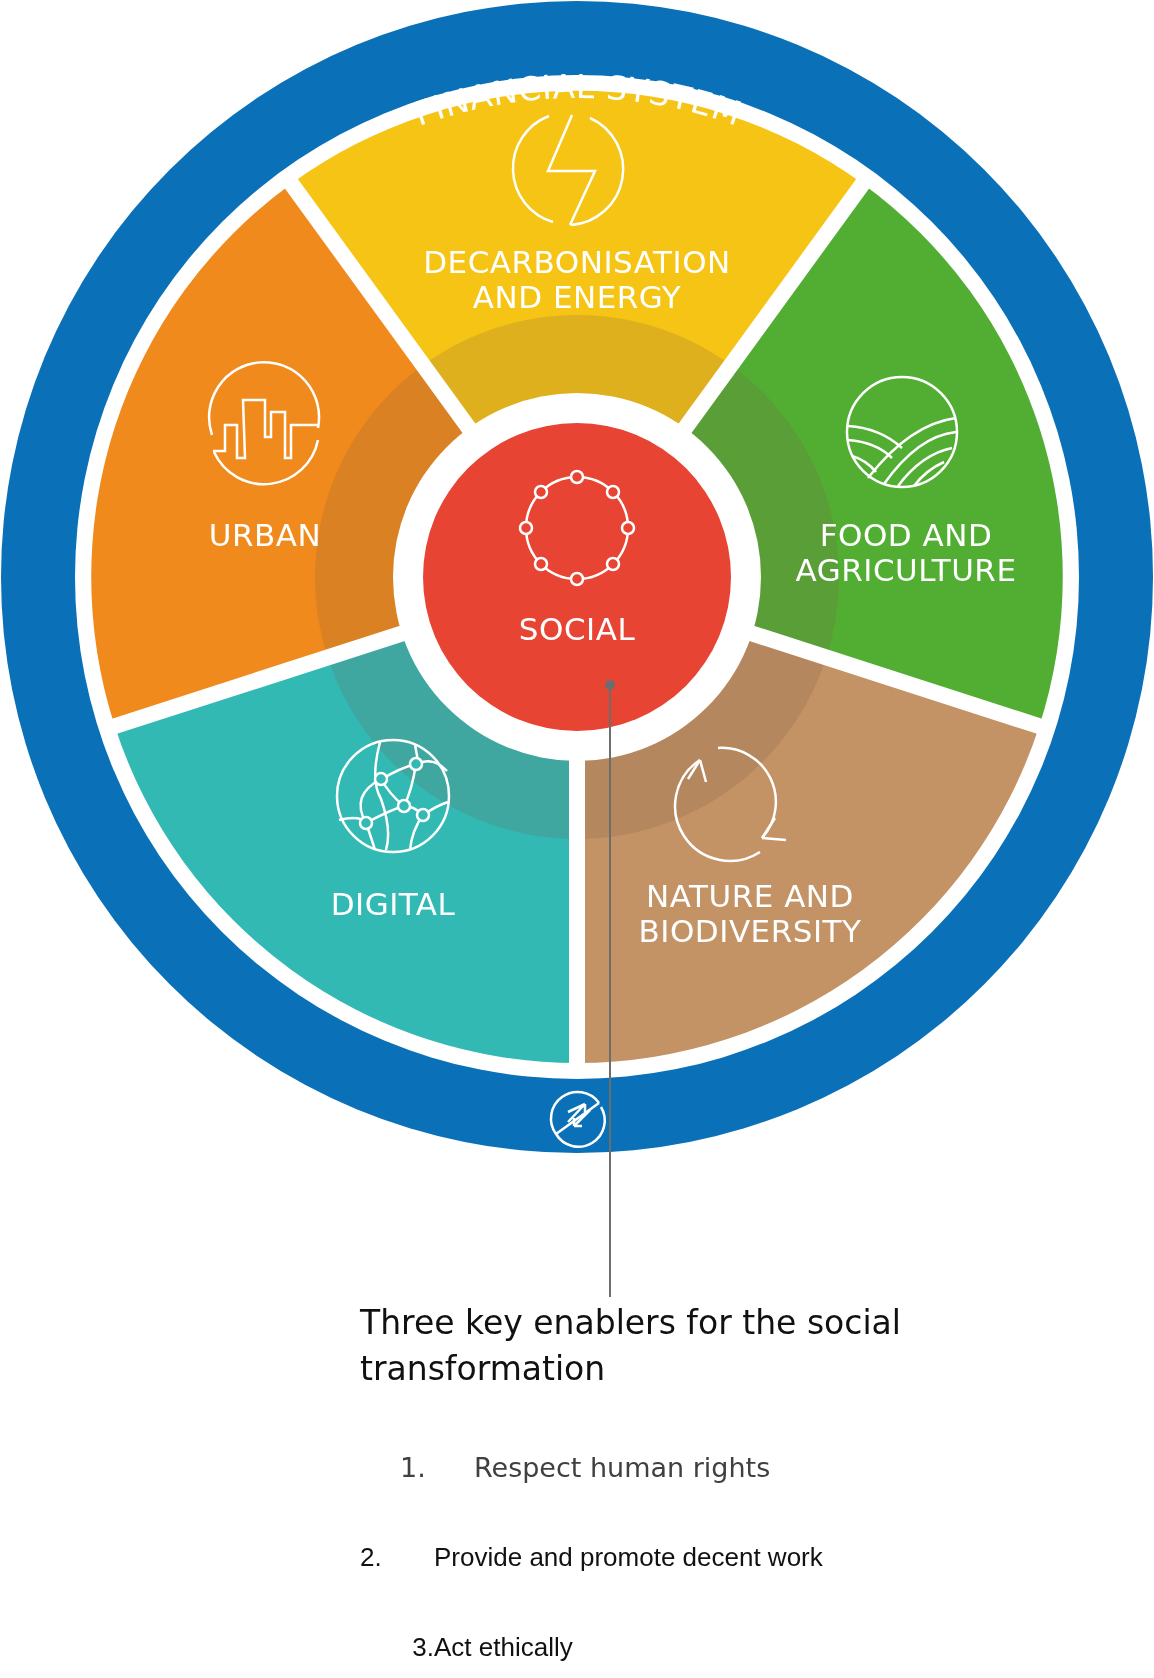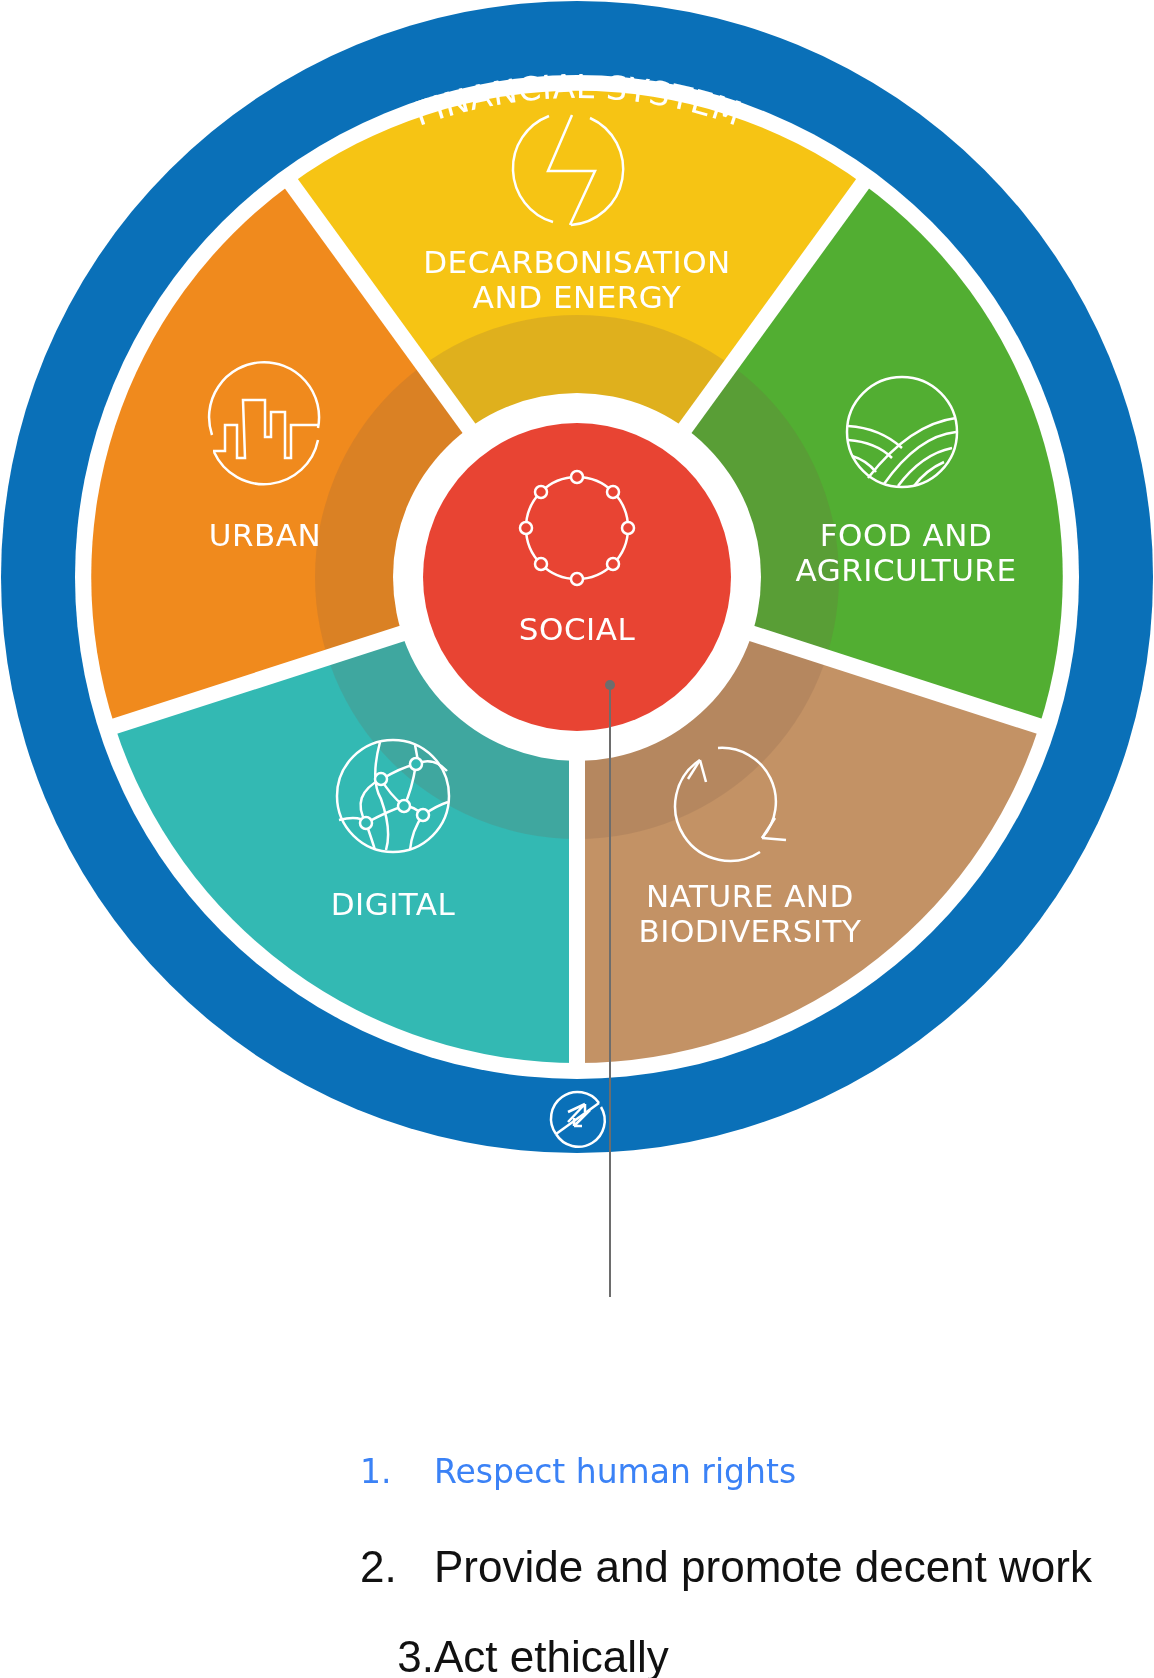--- a/index.html
+++ b/index.html
@@ -2,23 +2,23 @@
 <html><head>
 <meta charset="utf-8">
 <style>
   html, body { margin: 0; padding: 0; background: #ffffff; }
   body { width: 1154px; height: 1678px; position: relative; overflow: hidden; font-family: "Liberation Sans", sans-serif; }
   #wheel { position: absolute; left: 0; top: 0; width: 1154px; height: 1154px; }
   .lbl { font-family: "DejaVu Sans", sans-serif; fill: #ffffff; font-size: 31px; letter-spacing: 0.5px; text-anchor: middle; }
   .caption { position: absolute; left: 360px; top: 1300px; width: 700px; }
   .caption-title { font-family: "DejaVu Sans", sans-serif; font-size: 33px; line-height: 46px; color: #111111; margin: 0; }
   .enablers { list-style: none; margin: 0; padding: 0; position: absolute; left: 360px; top: 1452px; width: 760px; }
-  .enabler { position: absolute; left: 0; font-family: "Liberation Sans", sans-serif; font-size: 44px; color: #111111; white-space: nowrap; }
+  .enabler { position: absolute; left: 0; font-family: "Liberation Sans", sans-serif; font-size: 26px; color: #111111; white-space: nowrap; }
   .enabler .num { display: inline-block; width: 74px; }
-  .enabler.highlight { color: #3b82f6; font-family: "DejaVu Sans", sans-serif; font-size: 33px; }
+  .enabler.highlight { color: #404040; font-family: "DejaVu Sans", sans-serif; font-size: 27px; margin-left: 40px; }
 </style>
 </head>
 <body>
 
 <svg id="wheel" viewBox="0 0 1154 1154" xmlns="http://www.w3.org/2000/svg">
   <defs>
     <path id="fsArc" d="M 236 576 A 340 540 0 0 1 916 576" fill="none"></path>
     <path id="fsTextArc" d="M 116 560 A 462 462 0 0 1 1040 560" fill="none"></path>
   </defs>
 
@@ -142,21 +142,22 @@
   <text class="lbl" x="577" y="640">SOCIAL</text>
 
   <circle cx="610" cy="685" r="5" fill="#6d6d6d"></circle>
   <line x1="610" y1="685" x2="610" y2="1154" stroke="#6d6d6d" stroke-width="2"></line>
 </svg>
 
 <div style="position:absolute; left:609px; top:1154px; width:2px; height:143px; background:#6d6d6d;"></div>
 
 <div class="caption">
   <p class="caption-title">
-    <br>
+    <span>Three key enablers for the social</span><br>
+    <span>transformation</span>
   </p>
 </div>
 
 <ol class="enablers">
   <li class="enabler highlight" style="top:0px;">
     <span class="num">1.</span><span>Respect human rights</span>
   </li>
   <li class="enabler" style="top:90px;">
     <span class="num">2.</span><span>Provide and promote decent work</span>
   </li>

